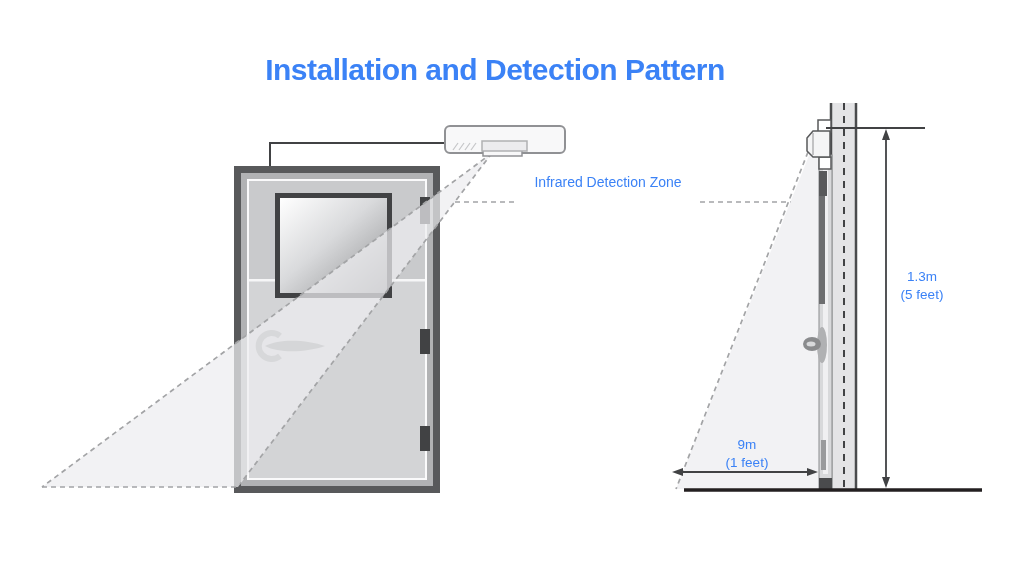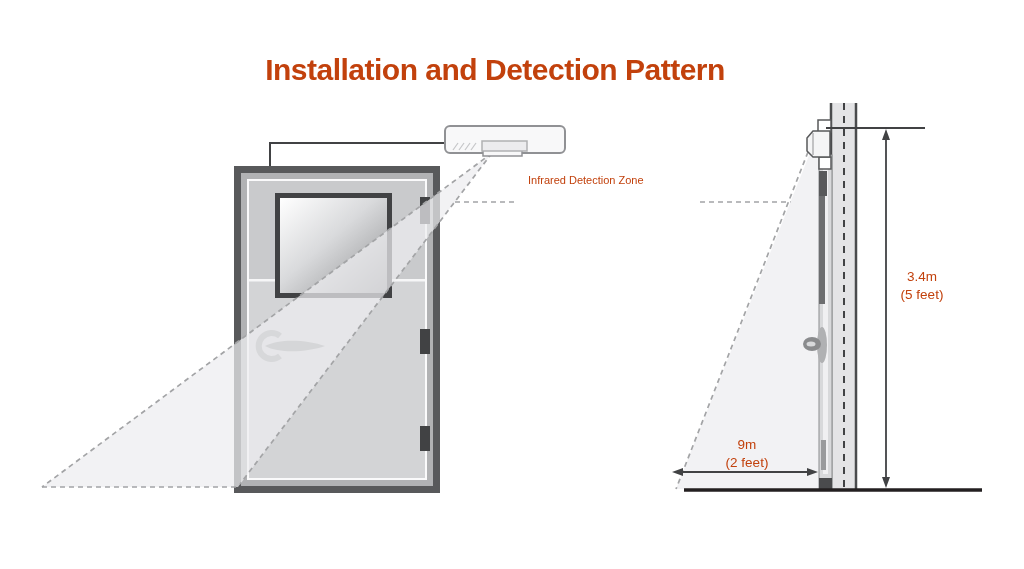--- a/index.html
+++ b/index.html
@@ -1,28 +1,28 @@
 <!DOCTYPE html>
 <html><head>
 <meta charset="utf-8">
 <style>
   html,body{margin:0;padding:0;background:#ffffff;}
   #stage{
     position:relative;width:1024px;height:569px;background:#ffffff;overflow:hidden;
     font-family:"Liberation Sans","DejaVu Sans",sans-serif;color:#231f20;
   }
   #diagram-svg{position:absolute;left:0;top:0;}
-  .txt{position:absolute;color:#c2410c;}
+  .txt{position:absolute;color:#3b82f6;}
   #page-title{
     top:53px;left:0;width:990px;text-align:center;
     font-size:30px;font-weight:700;letter-spacing:-0.5px;
   }
   #zone-label{
-    top:173px;left:528px;width:160px;text-align:left;
-    font-size:11px;line-height:1.38;
+    top:173px;left:528px;width:160px;text-align:center;
+    font-size:14px;line-height:1.38;
   }
   .measure{font-size:13.5px;line-height:1.32;text-align:center;}
   #height-label{top:268px;left:872px;width:100px;}
   #depth-label{top:436px;left:700px;width:94px;}
   .measure span{display:block;}
 </style>
 </head>
 <body>
 
 <div id="stage">
@@ -125,22 +125,22 @@
       <polygon points="672,472 683,468 683,476" stroke="none"></polygon>
       <polygon points="818,472 807,468 807,476" stroke="none"></polygon>
     </g>
   </svg>
 
   <div id="page-title" class="txt">Installation and Detection Pattern</div>
 
   <div id="zone-label" class="txt">Infrared Detection Zone</div>
 
   <div id="height-label" class="txt measure">
-    <span>3.4m</span>
+    <span>1.3m</span>
     <span>(5 feet)</span>
   </div>
 
   <div id="depth-label" class="txt measure">
     <span>9m</span>
-    <span>(2 feet)</span>
+    <span>(1 feet)</span>
   </div>
 
 </div>
 
 </body></html>

